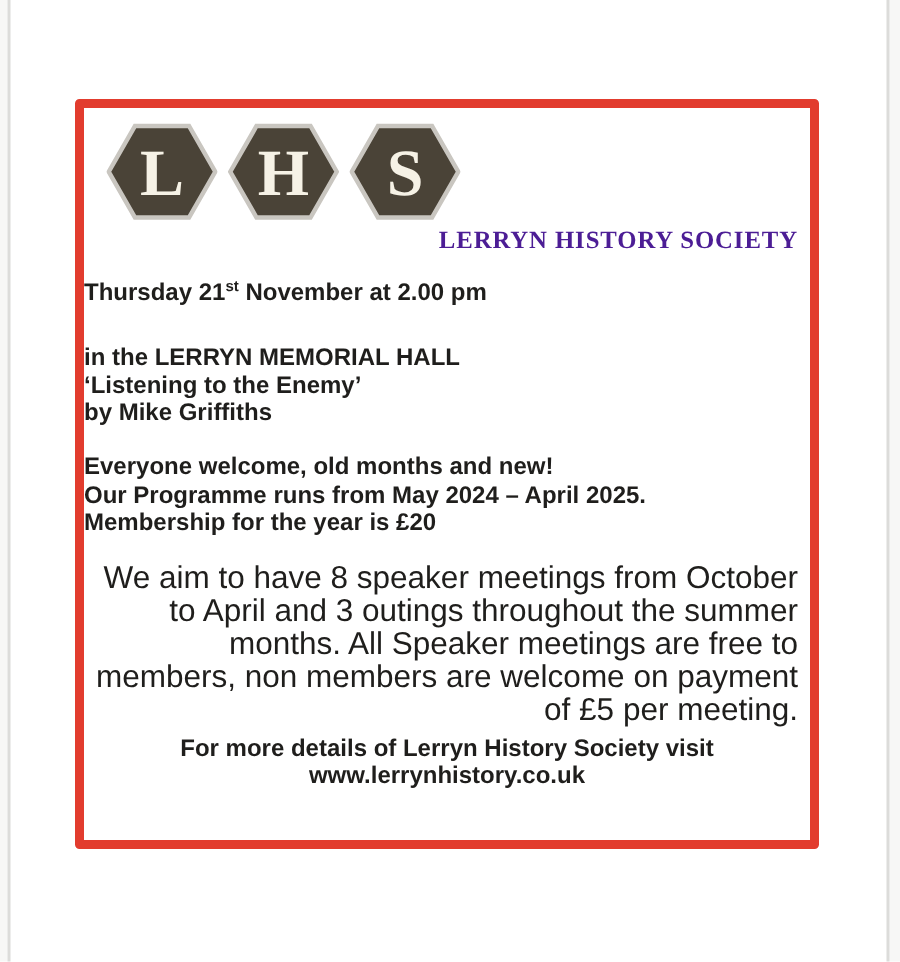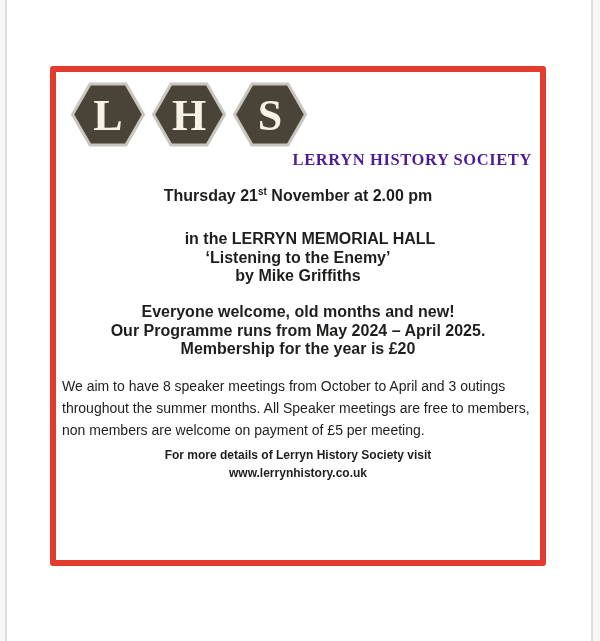--- a/index.html
+++ b/index.html
@@ -58,52 +58,51 @@
     font-family: "Liberation Serif", serif;
     font-weight: bold;
     font-size: 16.5px;
     letter-spacing: 0.6px;
     line-height: 20px;
     color: #4c1d95;
     white-space: nowrap;
   }
 
   .c-line {
-    text-align: center;
     font-weight: bold;
     font-size: 16px;
     line-height: 20px;
     white-space: nowrap;
   }
   .date-line     { margin-top: 16px; }
-  .venue-line    { margin-top: 23px; padding-left: 24px; }
+  .venue-line    { margin-top: 23px; }
   .talk-block    { margin-top: 0; line-height: 17.5px; }
   .welcome-line  { margin-top: 18px; }
   .prog-block    { margin-top: 0; line-height: 17.5px; }
 
   sup.ordinal {
     font-size: 10px;
     vertical-align: super;
     line-height: 0;
   }
 
   .details-para {
     margin-top: 18px;
     padding: 0 8px 0 6px;
     font-weight: normal;
-    font-size: 14px;
+    font-size: 21px;
     line-height: 22px;
-    text-align: left;
+    text-align: right;
   }
 
   .footer-block {
     margin-top: 6px;
     text-align: center;
     font-weight: bold;
-    font-size: 12px;
+    font-size: 16px;
     line-height: 17.5px;
     white-space: nowrap;
   }
 </style>
 </head>
 <body>
 
 <div class="page-margin left"></div>
 <div class="page-margin right"></div>
 <div class="page-edge left"></div>

